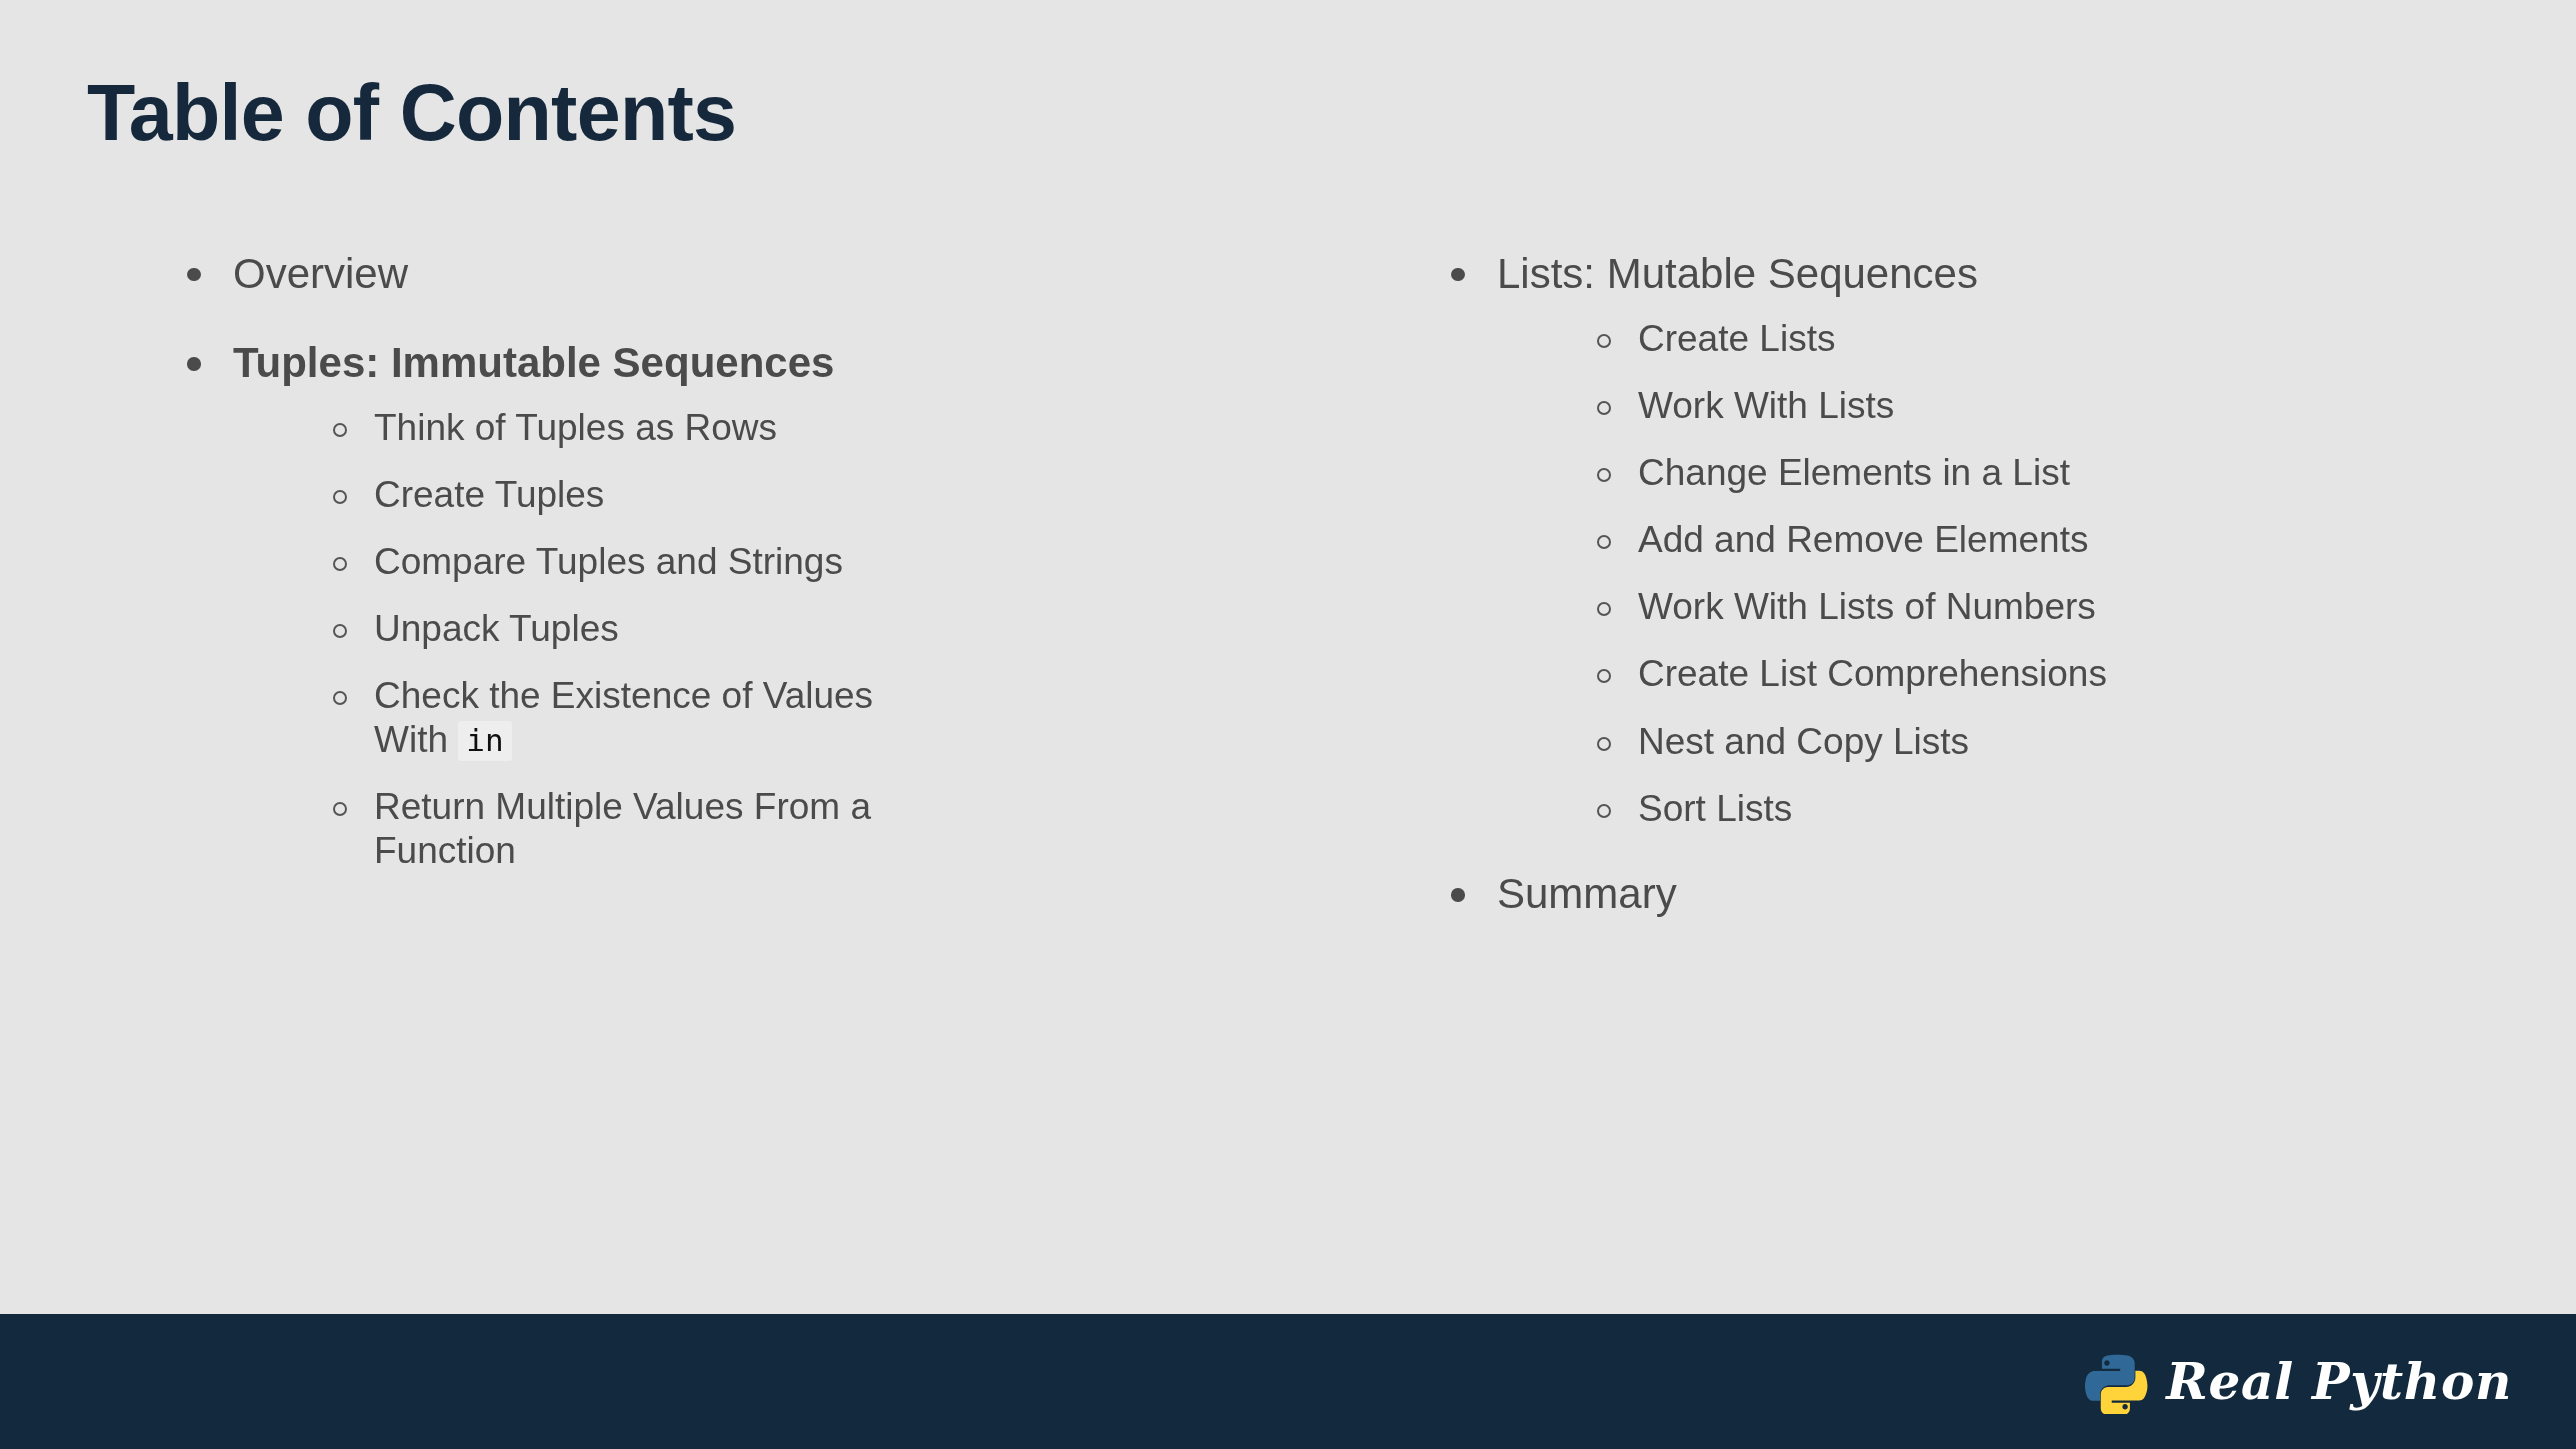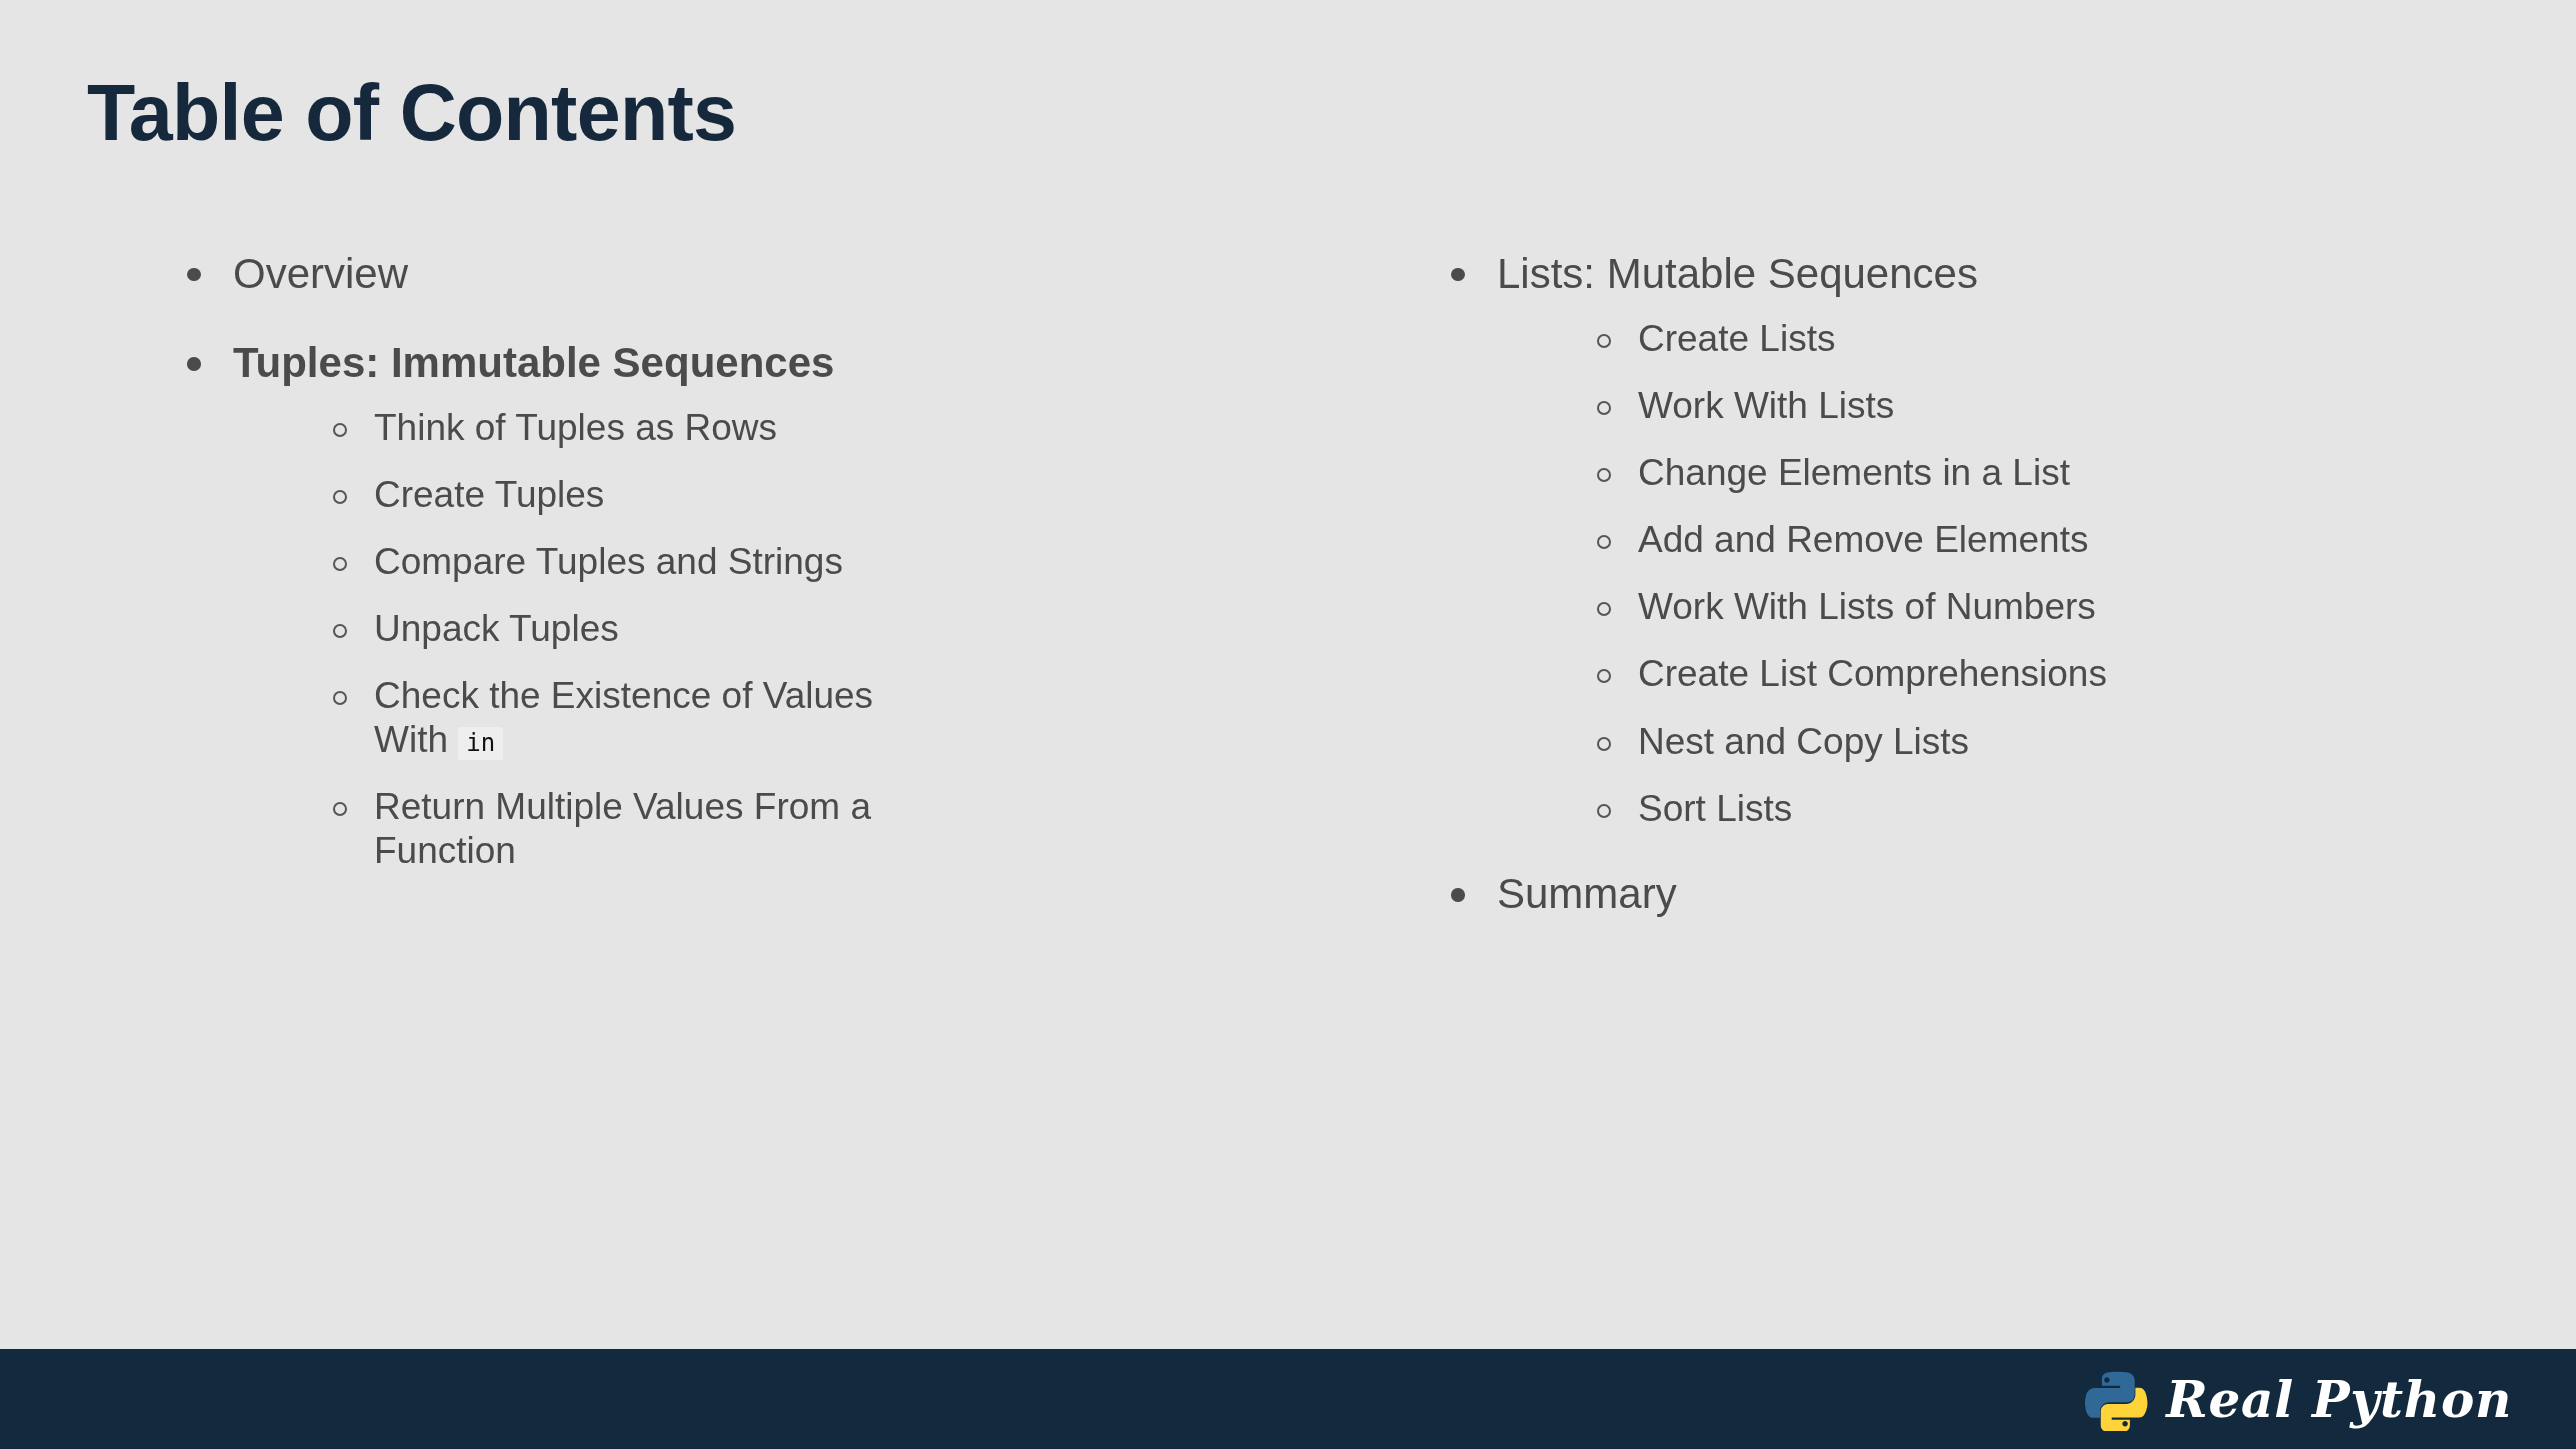--- a/index.html
+++ b/index.html
@@ -99,42 +99,42 @@
     border-radius: 50%;
     border: 2px solid #555555;
     box-sizing: border-box;
   }
 
   
   li.toc-subitem.is-wrapped { max-width: 550px; }
 
   code.inline-code {
     font-family: "DejaVu Sans Mono", "Liberation Mono", monospace;
-    font-size: 24px;
+    font-size: 31px;
     background: #eeeeee;
     color: #101010;
     border-radius: 3px;
     padding: 4px 8px 5.4px 8px;
     line-height: 1;
     display: inline-block;
     vertical-align: 1.3px;
   }
 
   
   .column-left li.toc-item:first-child { margin-bottom: 38px; }
   .column-right > ul > li.toc-item:first-child { margin-bottom: 27px; }
   .column-right li.toc-item.summary-item { margin-top: 38px; }
 
   
   .footer-bar {
     position: absolute;
     left: 0;
     bottom: 0;
     width: 2576px;
-    height: 100px;
+    height: 135px;
     background: #132a3e;
   }
   .footer-brand {
     position: absolute;
     right: 64px;
     top: 50%;
     transform: translateY(-50%);
     display: flex;
     align-items: center;
     gap: 17.4px;

